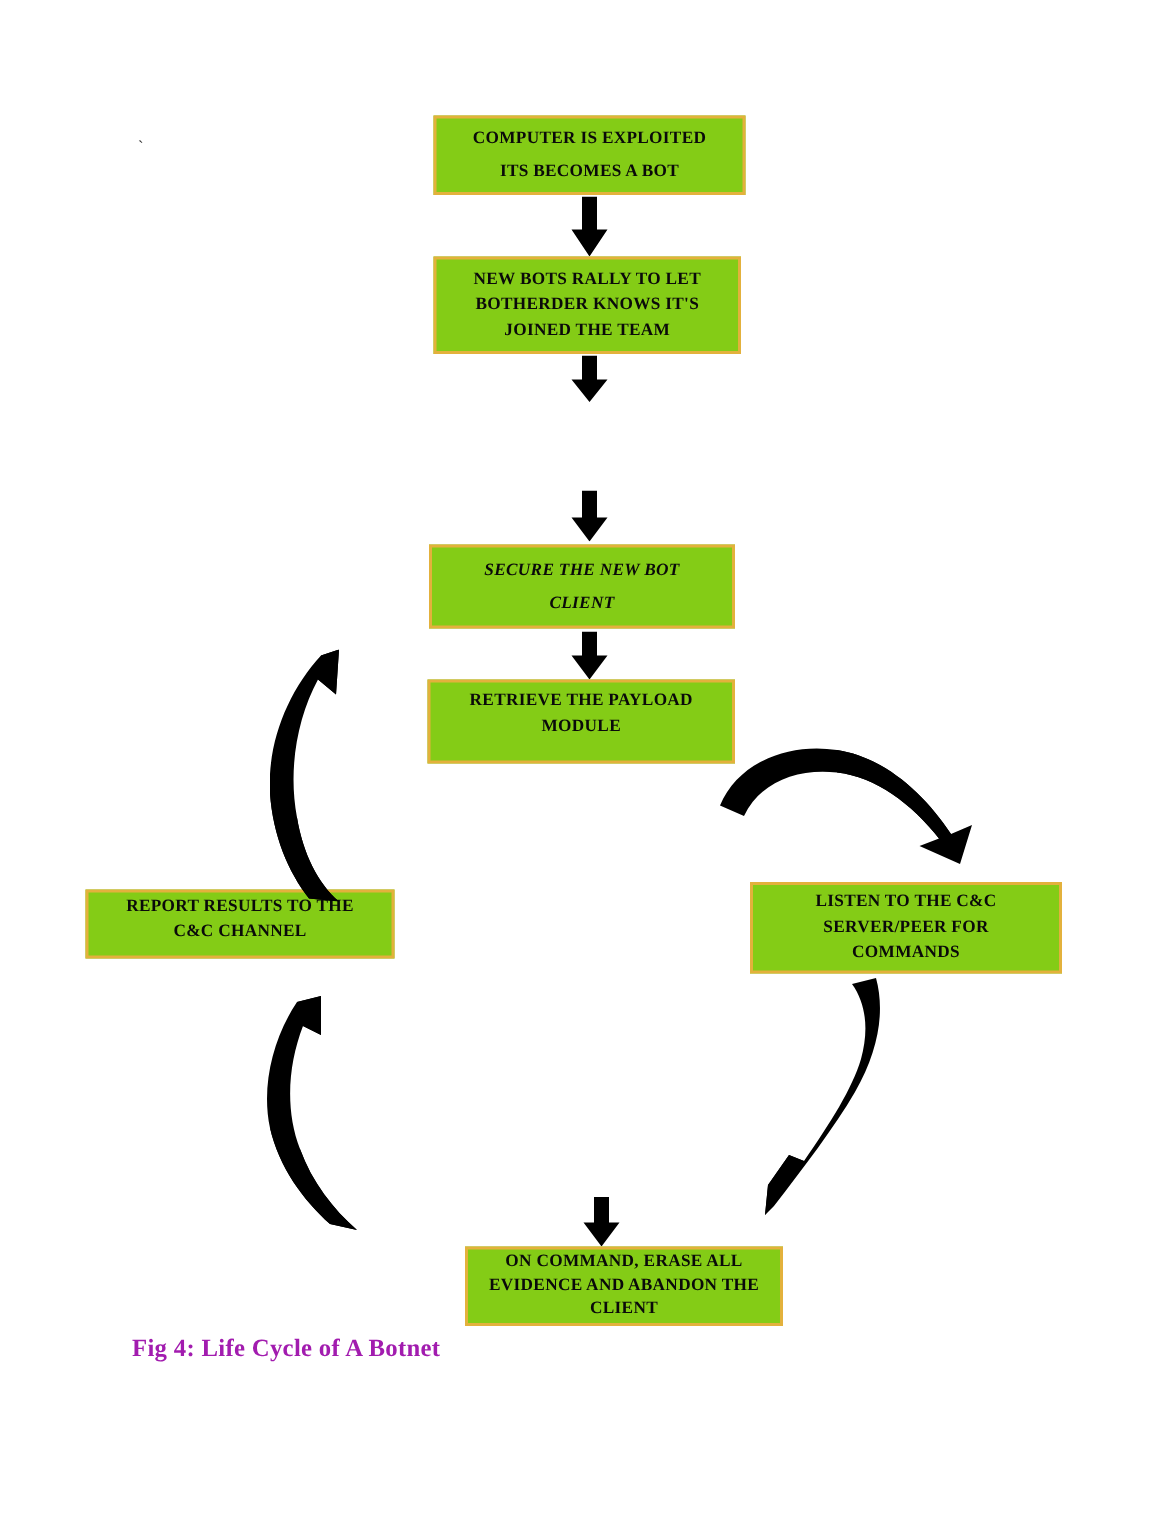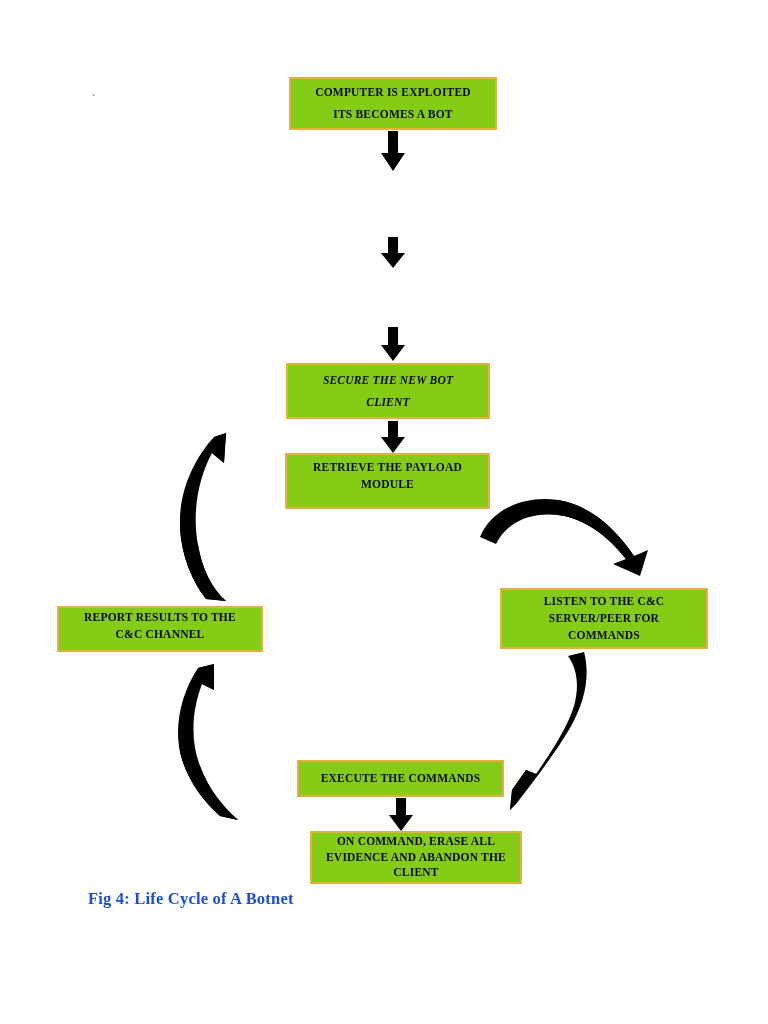--- a/index.html
+++ b/index.html
@@ -46,21 +46,21 @@
   }
   .curve svg { display: block; }
 
   #caption {
     position: absolute;
     left: 88px;
     top: 889px;
     font-family: "Liberation Serif", "DejaVu Serif", serif;
     font-weight: bold;
     font-size: 16.5px;
-    color: #1d4ed8;
+    color: #a21caf;
     letter-spacing: 0.2px;
     white-space: nowrap;
   }
   #tickmark {
     position: absolute;
     left: 92px;
     top: 93px;
     font-family: "Liberation Serif", "DejaVu Serif", serif;
     font-size: 11px;
     color: #2a2a2a;
@@ -78,20 +78,25 @@
     <span class="label">COMPUTER IS EXPLOITED
 ITS BECOMES A BOT</span>
   </div>
 
   <div class="varrow" style="left:378px; top:131px; width:30px; height:40px;">
     <svg width="30" height="40" viewBox="0 0 30 40">
       <polygon points="10,0 20,0 20,22 27,22 15,40 3,22 10,22" fill="#000000"></polygon>
     </svg>
   </div>
 
+  <div class="node" style="left:289px; top:171px; width:205px; height:65px;">
+    <span class="label tight-x" style="line-height:1.45;">NEW BOTS RALLY TO LET
+BOTHERDER KNOWS IT'S
+JOINED THE TEAM</span>
+  </div>
 
   <div class="varrow" style="left:378px; top:237px; width:30px; height:31px;">
     <svg width="30" height="31" viewBox="0 0 30 31">
       <polygon points="10,0 20,0 20,16 27,16 15,31 3,16 10,16" fill="#000000"></polygon>
     </svg>
   </div>
 
 
   <div class="varrow" style="left:378px; top:327px; width:30px; height:34px;">
     <svg width="30" height="34" viewBox="0 0 30 34">
@@ -114,28 +119,25 @@
     <span class="label" style="line-height:1.45; transform:translateY(-5px);">RETRIEVE THE PAYLOAD
 MODULE</span>
   </div>
 
   <div class="node" style="left:500px; top:588px; width:208px; height:61px;">
     <span class="label" style="line-height:1.45;">LISTEN TO THE C&amp;C
 SERVER/PEER FOR
 COMMANDS</span>
   </div>
 
-  <div class="node" style="left:57px; top:606px; width:206px; height:46px;">
+  <div class="node" style="left:57px; top:593px; width:206px; height:46px;">
     <span class="label" style="line-height:1.45; transform:translateY(-3px);">REPORT RESULTS TO THE
 C&amp;C CHANNEL</span>
   </div>
 
-  <div class="node" style="left:297px; top:760px; width:207px; height:37px;">
-    <span class="label" style="line-height:1.4;">EXECUTE THE COMMANDS</span>
-  </div>
 
   <div class="varrow" style="left:386px; top:798px; width:30px; height:33px;">
     <svg width="30" height="33" viewBox="0 0 30 33">
       <polygon points="10,0 20,0 20,17 27,17 15,33 3,17 10,17" fill="#000000"></polygon>
     </svg>
   </div>
 
   <div class="node" style="left:294px; top:831px; width:212px; height:53px;margin-left:16px;">
     <span class="label" style="line-height:1.35;">ON COMMAND, ERASE ALL
 EVIDENCE AND ABANDON THE

